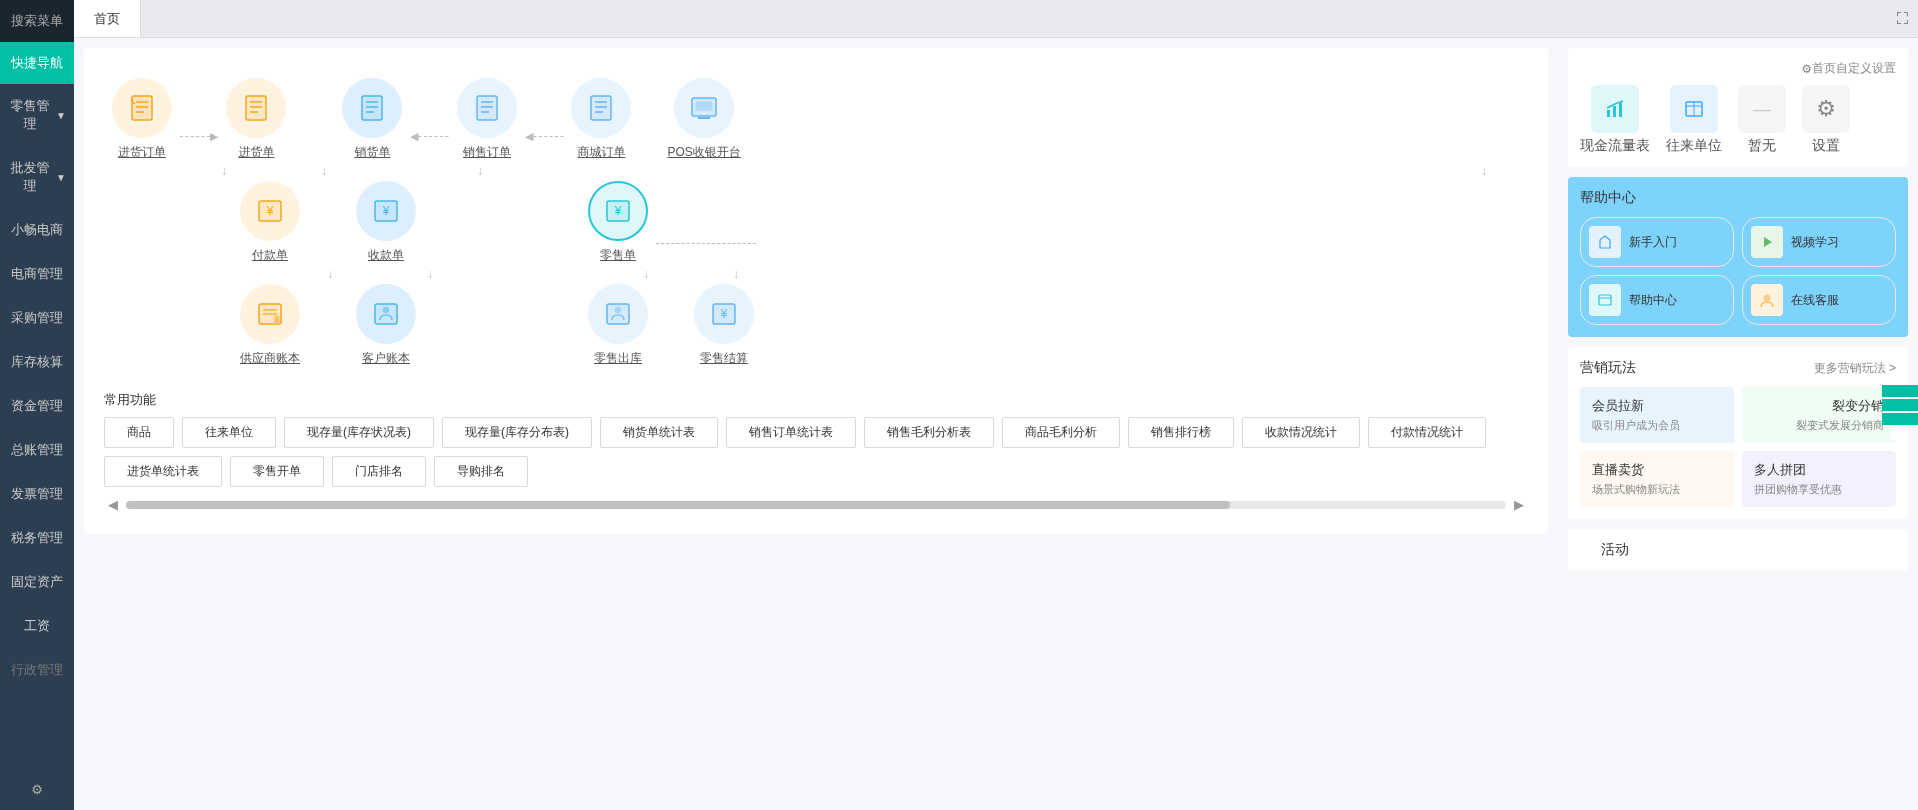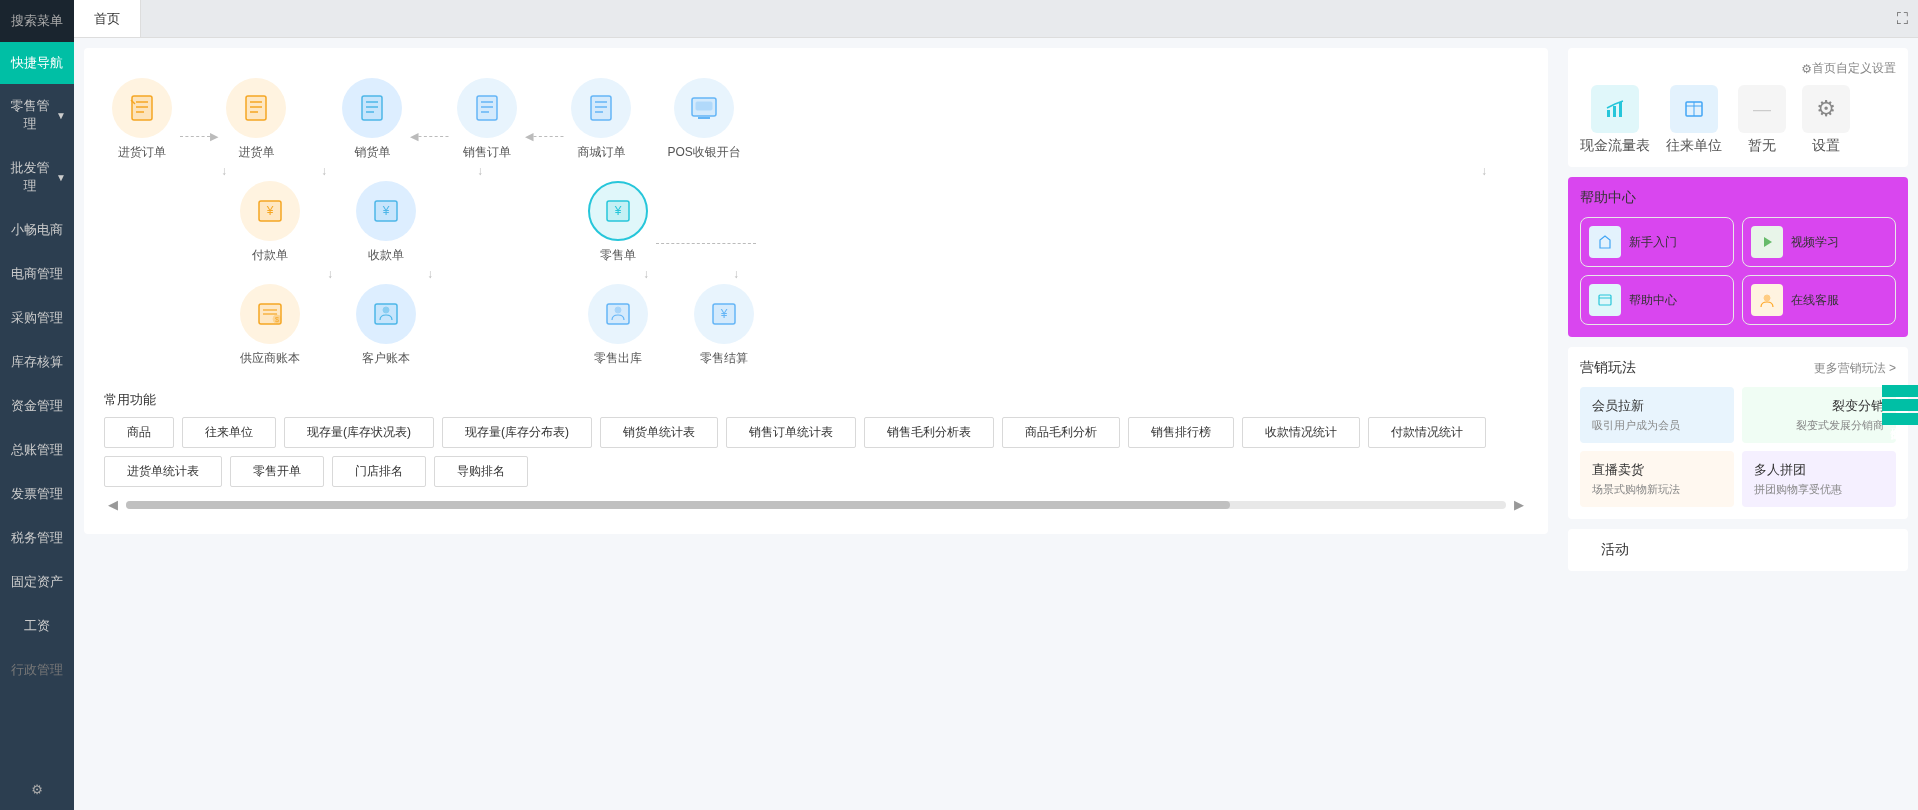--- a/index.html
+++ b/index.html
@@ -209,37 +209,37 @@
       font-size: 22px;
     }
     .quick-icon-box.teal { background: #e0f7fa; color: #26c6da; }
     .quick-icon-box.blue { background: #e3f2fd; color: #42a5f5; }
     .quick-icon-box.gray { background: #f5f5f5; color: #bbb; }
     .quick-icon-box.setting { background: #f5f5f5; color: #888; }
     .quick-icon-label { font-size: 14px; color: #555; }
 
     
     .help-card {
-      background: #d946ef;
+      background: #7dd3fc;
       border-radius: 4px;
       padding: 12px;
     }
     .help-title { font-size: 14px; font-weight: 500; color: #333; margin-bottom: 10px; }
     .help-grid {
       display: grid;
       grid-template-columns: 1fr 1fr;
       gap: 8px;
     }
     .help-item {
       display: flex;
       align-items: center;
       gap: 8px;
       padding: 8px;
       border: 1px solid #e8e8e8;
-      border-radius: 8px;
+      border-radius: 16px;
       cursor: pointer;
     }
     .help-icon-box {
       width: 32px;
       height: 32px;
       border-radius: 4px;
       display: flex;
       align-items: center;
       justify-content: center;
       font-size: 16px;
@@ -326,21 +326,21 @@
       display: flex;
       align-items: center;
       justify-content: center;
       font-size: 22px;
     }
     .fc-orange { background: #fff3e0; color: #f5a623; }
     .fc-blue { background: #ddeeff; color: #4db6e8; }
     .fc-teal { background: #e0f7fa; color: #26c6da; }
     .fc-lightblue { background: #e8f4fd; color: #64b5f6; }
 
-    .fl { font-size: 12px; color: #555; margin-top: 2px; }
+    .fl { font-size: 12px; color: #555; margin-top: 2px; text-decoration: underline; }
 
     .arr-h {
       display: flex;
       align-items: center;
       padding-bottom: 18px;
     }
     .arr-line {
       width: 30px;
       height: 1px;
       border-top: 1px dashed #bbb;

